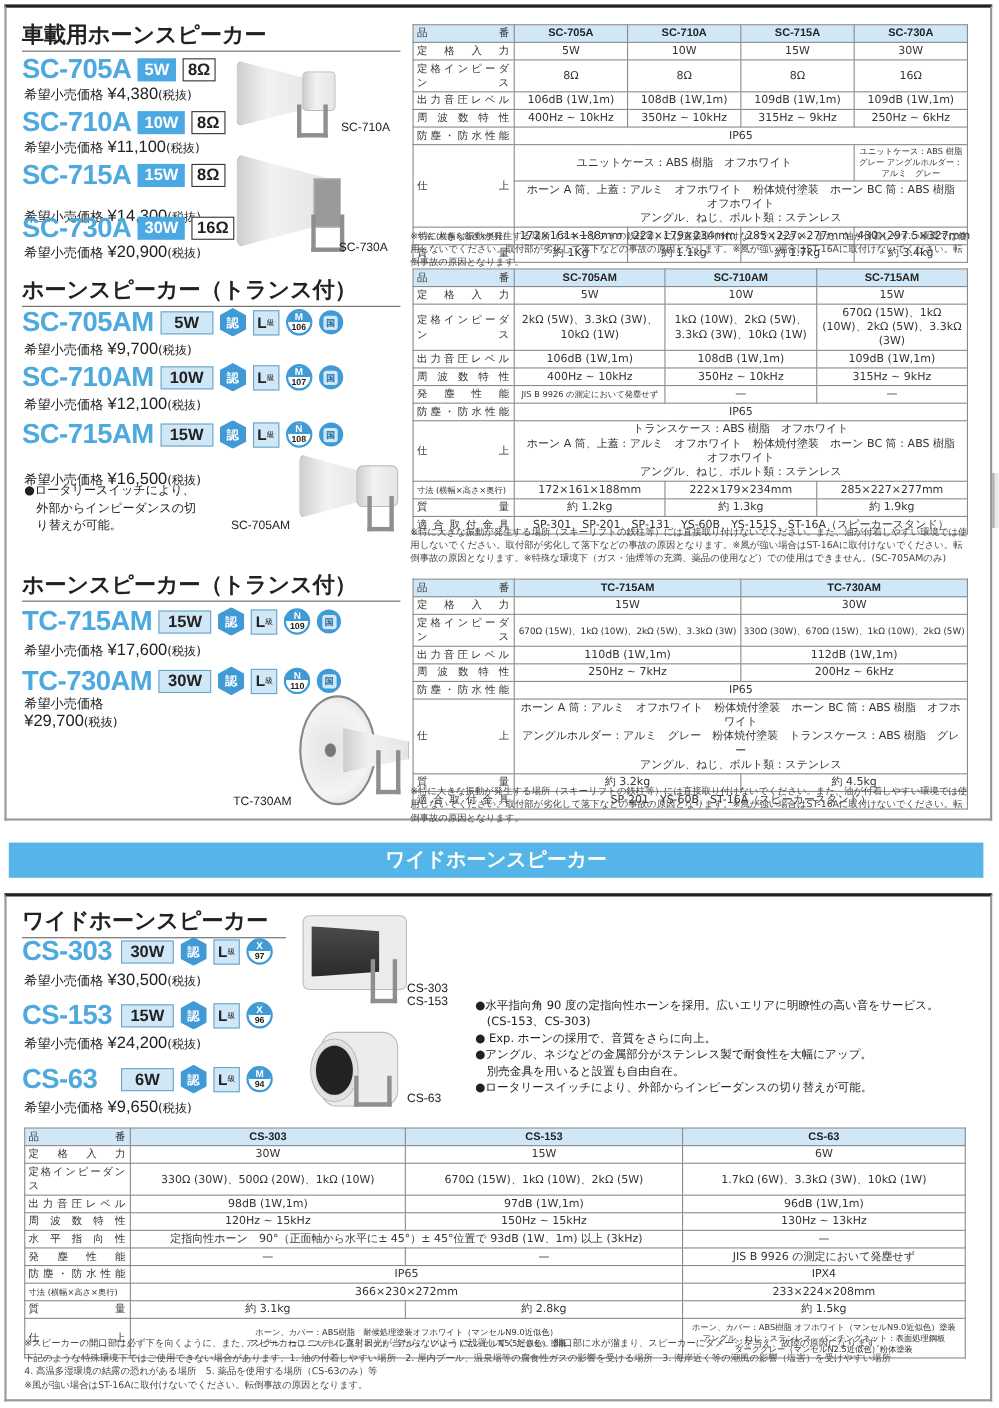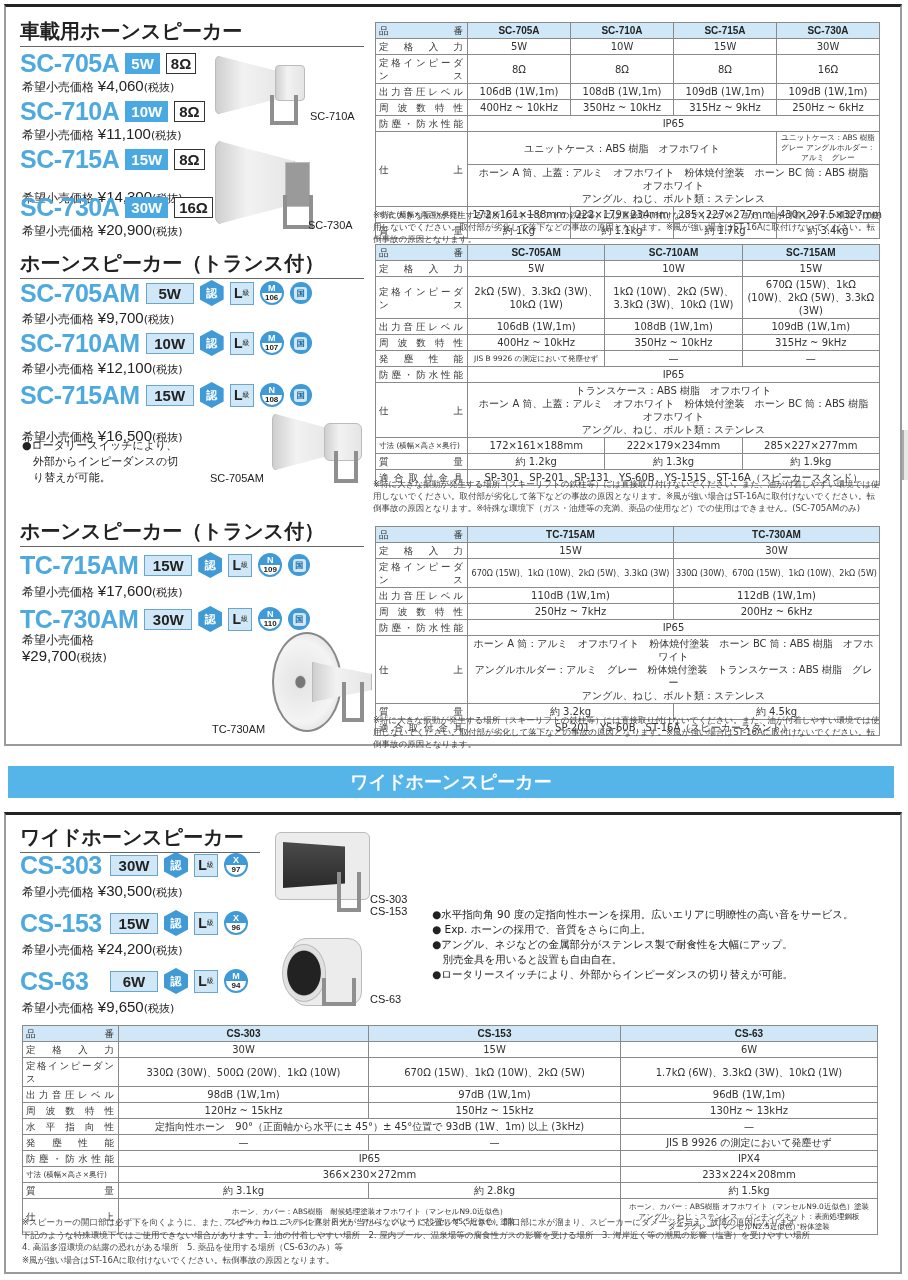--- a/index.html
+++ b/index.html
@@ -60,21 +60,21 @@
 
 <div class="panel" id="panel1"></div>
 
 <div class="sec-title" style="left:20px;top:18px;width:344px;">車載用ホーンスピーカー</div>
 
 <div class="model-row" style="left:20px;top:50px;">
   <span class="model-name">SC-705A</span>
   <span class="watt-blue">5W</span>
   <span class="ohm-box">8Ω</span>
 </div>
-<div class="price" style="left:22px;top:77px;"><span>希望小売価格</span> <span class="yen">¥4,060</span><span class="tax">(税抜)</span></div>
+<div class="price" style="left:22px;top:77px;"><span>希望小売価格</span> <span class="yen">¥4,380</span><span class="tax">(税抜)</span></div>
 
 <div class="model-row" style="left:20px;top:98px;">
   <span class="model-name">SC-710A</span>
   <span class="watt-blue">10W</span>
   <span class="ohm-box">8Ω</span>
 </div>
 <div class="price" style="left:22px;top:125px;"><span>希望小売価格</span> <span class="yen">¥11,100</span><span class="tax">(税抜)</span></div>
 
 <div class="model-row" style="left:20px;top:146px;">
   <span class="model-name">SC-715A</span>
@@ -496,20 +496,21 @@
 
 <div class="spk" style="left:282px;top:938px;">
   <div class="horn" style="left:10px;top:0;width:70px;height:68px;border-radius:14px;background:#ececec;"></div>
   <div style="position:absolute;left:0;top:6px;width:44px;height:58px;border-radius:50%;background:radial-gradient(#222 0 55%, #ddd 58%, #f4f4f4);border:1px solid #bbb;"></div>
   <div class="bracket" style="left:40px;top:40px;width:34px;height:28px;"></div>
 </div>
 <div class="caption" style="left:370px;top:993px;">CS-63</div>
 
 <div class="note-bullets" style="left:432px;top:907px;width:460px;font-size:10.5px;line-height:15px;">
   <div>●水平指向角 90 度の定指向性ホーンを採用。広いエリアに明瞭性の高い音をサービス。</div>
+  <div>　(CS-153、CS-303)</div>
   <div>● Exp. ホーンの採用で、音質をさらに向上。</div>
   <div>●アングル、ネジなどの金属部分がステンレス製で耐食性を大幅にアップ。</div>
   <div>　別売金具を用いると設置も自由自在。</div>
   <div>●ロータリースイッチにより、外部からインピーダンスの切り替えが可能。</div>
 </div>
 
 <table class="spec" style="left:22px;top:1025px;width:856px;">
   <colgroup>
       <col style="width:96px">
       <col style="width:250px">

